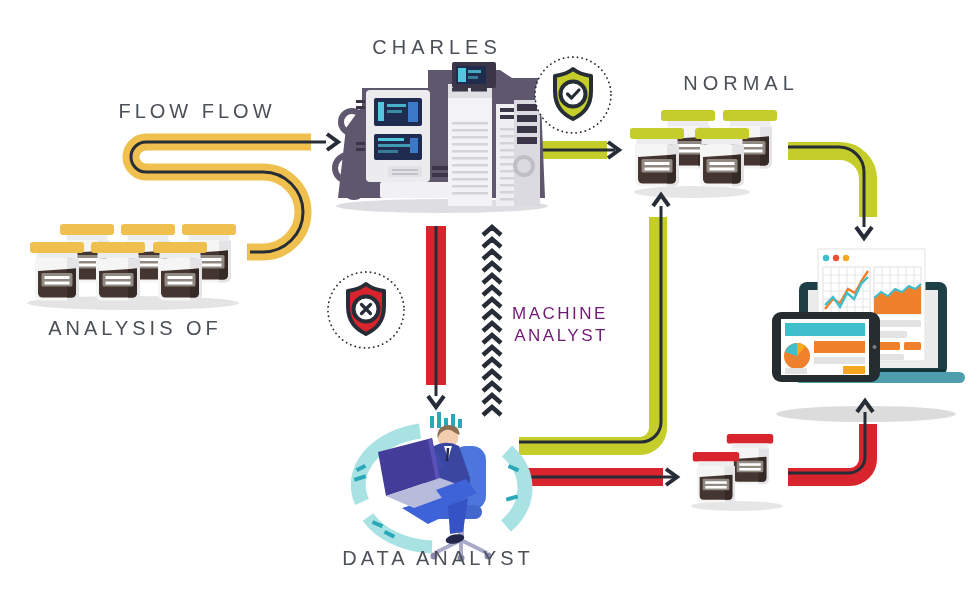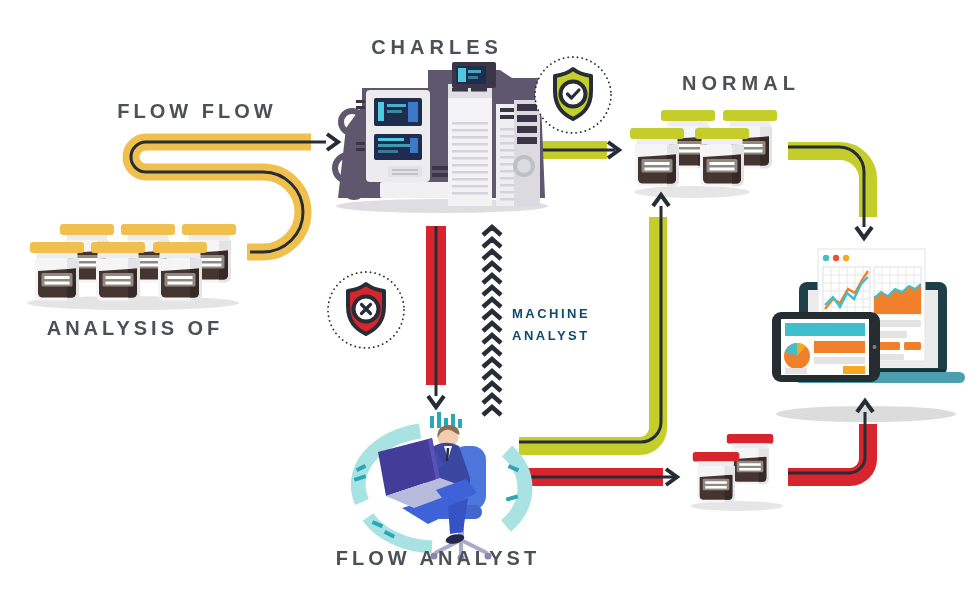--- a/index.html
+++ b/index.html
@@ -3,25 +3,25 @@
 <meta charset="utf-8">
 <style>
   :root{
     --c-yellow:#F0C04E; --c-olive:#C4CD2A; --c-red:#D8242D; --c-ink:#272D36;
     --c-text:#4C5057; --c-teal:#3FBFCB; --c-orange:#F0802C; --c-amber:#F6A81F;
   }
   *{margin:0;padding:0;box-sizing:border-box}
   body{background:#fff;font-family:"Liberation Sans",sans-serif}
   .stage{position:relative;width:980px;height:602px;background:#fff;overflow:hidden}
   .art{position:absolute;inset:0}
-  .lbl{position:absolute;color:var(--c-text);font-size:20px;font-weight:700;
+  .lbl{position:absolute;color:var(--c-text);font-size:20px;font-weight:400;
        letter-spacing:4px;white-space:nowrap;line-height:1}
   .lbl.center{transform:translateX(-50%)}
   .lbl.two{line-height:31px;text-align:right}
-  .lbl.small{font-size:13px;letter-spacing:2.5px;line-height:22px;color:#0c4a6e;text-align:left}
+  .lbl.small{font-size:17px;letter-spacing:2.5px;line-height:22px;color:#701a75;text-align:right}
 </style>
 </head>
 <body>
 
 <div class="stage">
 
 <svg class="art" viewBox="0 0 980 602">
   <defs>
     <g id="jar">
       <rect x="-27" y="0" width="54" height="11" rx="3" fill="var(--lid,#F0C04E)"></rect>
@@ -278,15 +278,15 @@
 <div class="lbl center" style="left:197px;top:101px">FLOW FLOW</div>
 <div class="lbl center" style="left:437px;top:37px;letter-spacing:5px">CHARLES</div>
 <div class="lbl center" style="left:741px;top:73px;letter-spacing:5px">NORMAL</div>
 <div class="lbl center two" style="left:135px;top:313px">
   <span style="display:block">ANALYSIS OF</span>
 </div>
 <div class="lbl small" style="left:512px;top:303px">
   <span style="display:block">MACHINE</span>
   <span style="display:block">ANALYST</span>
 </div>
-<div class="lbl center" style="left:438px;top:548px">FLOW ANALYST</div>
+<div class="lbl center" style="left:438px;top:548px">DATA ANALYST</div>
 
 </div>
 
 </body></html>

